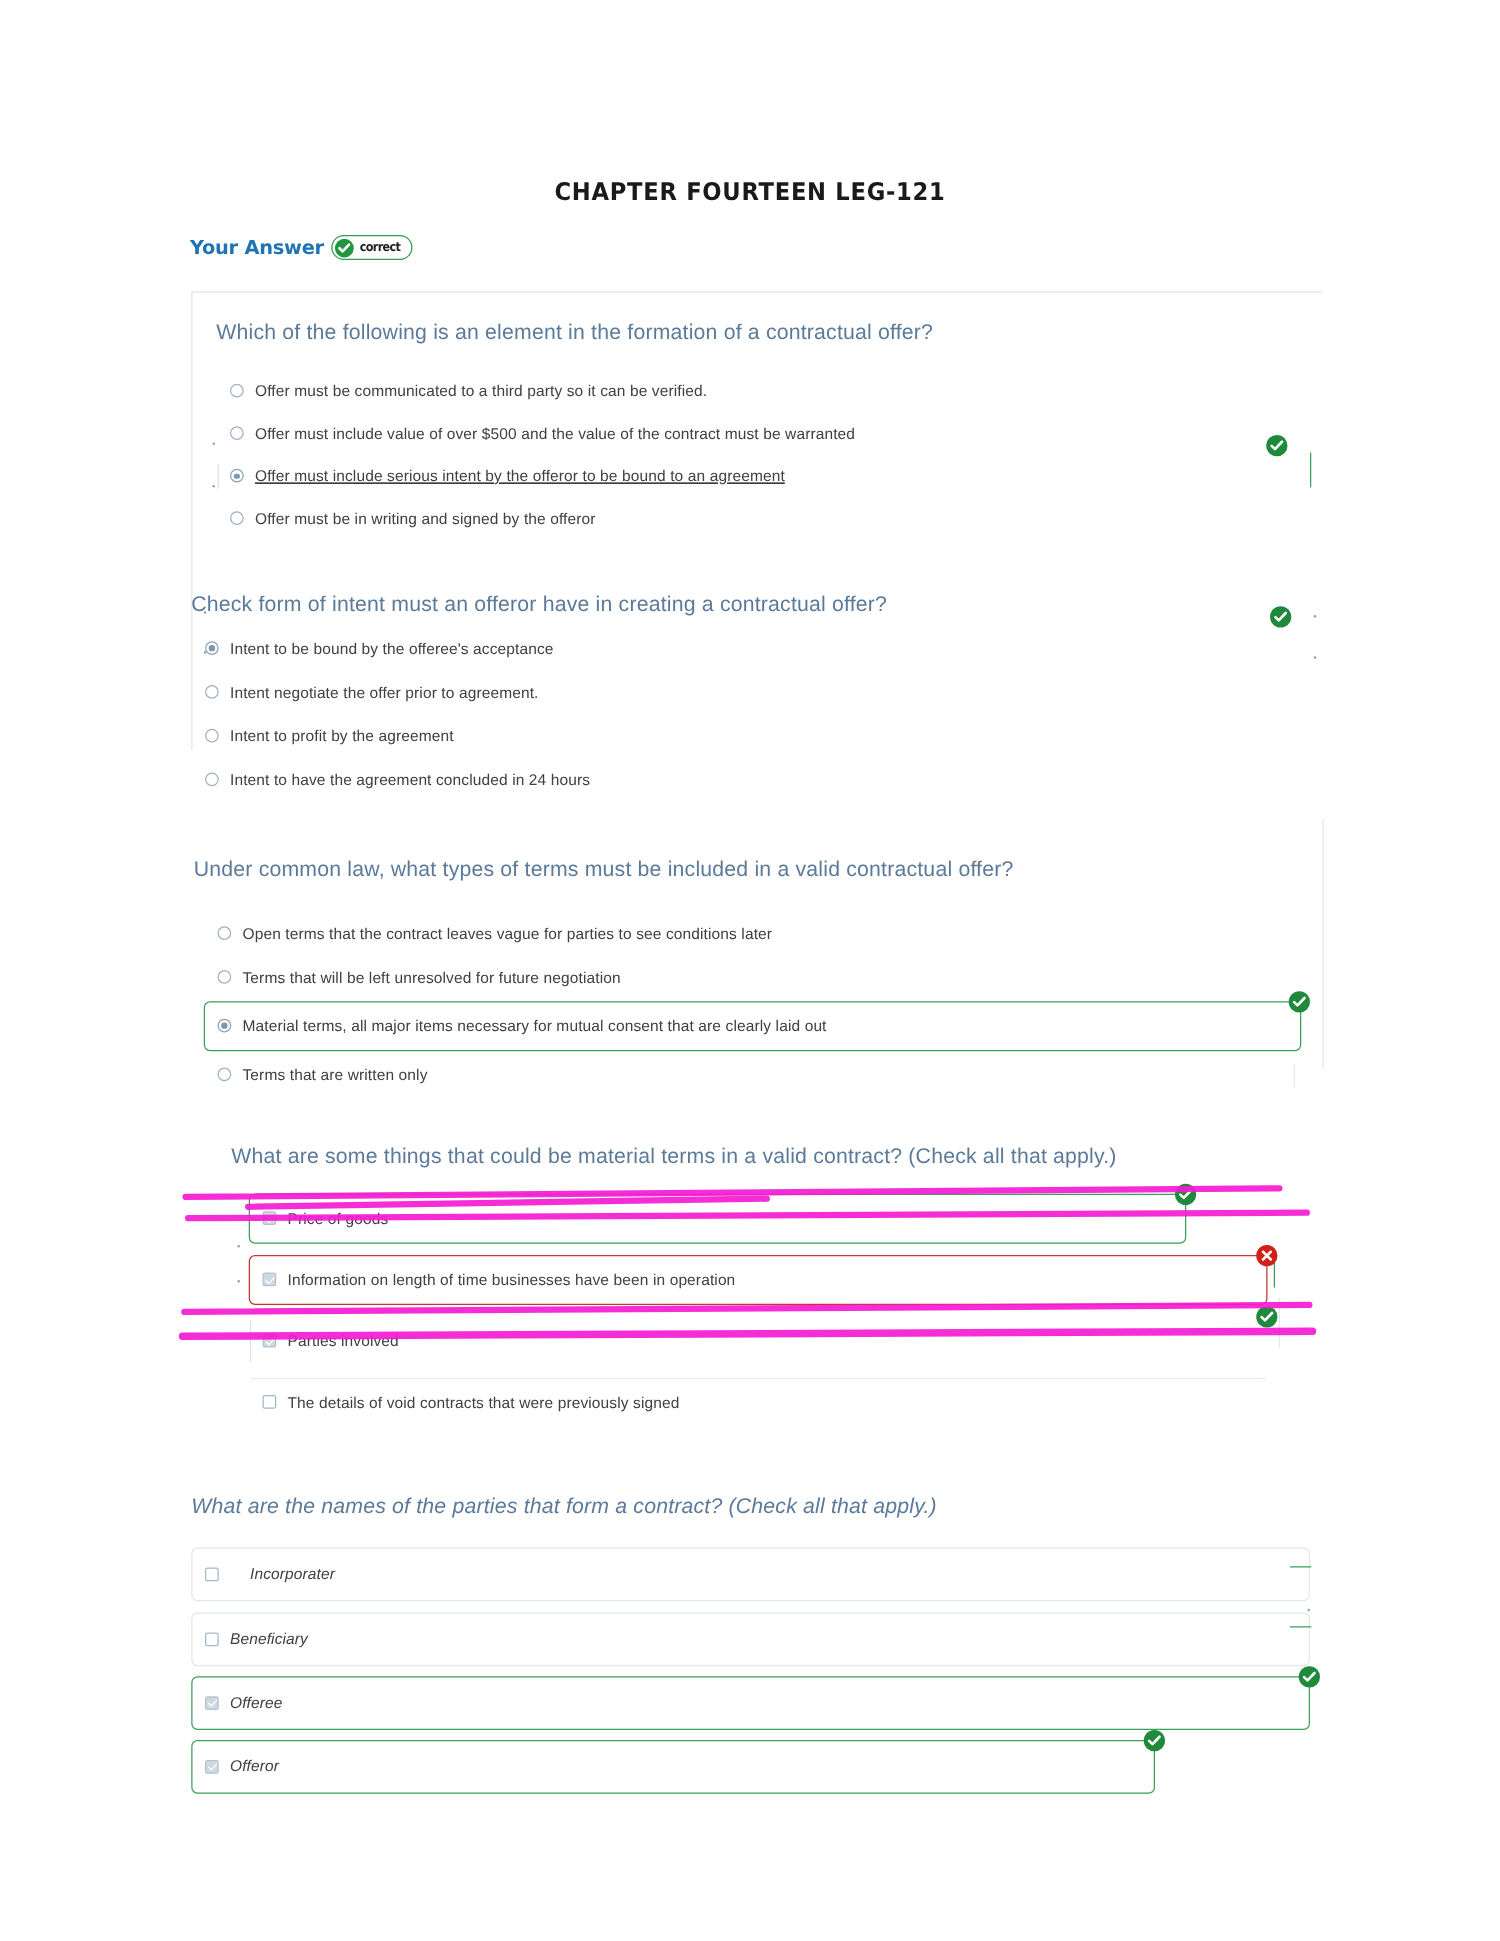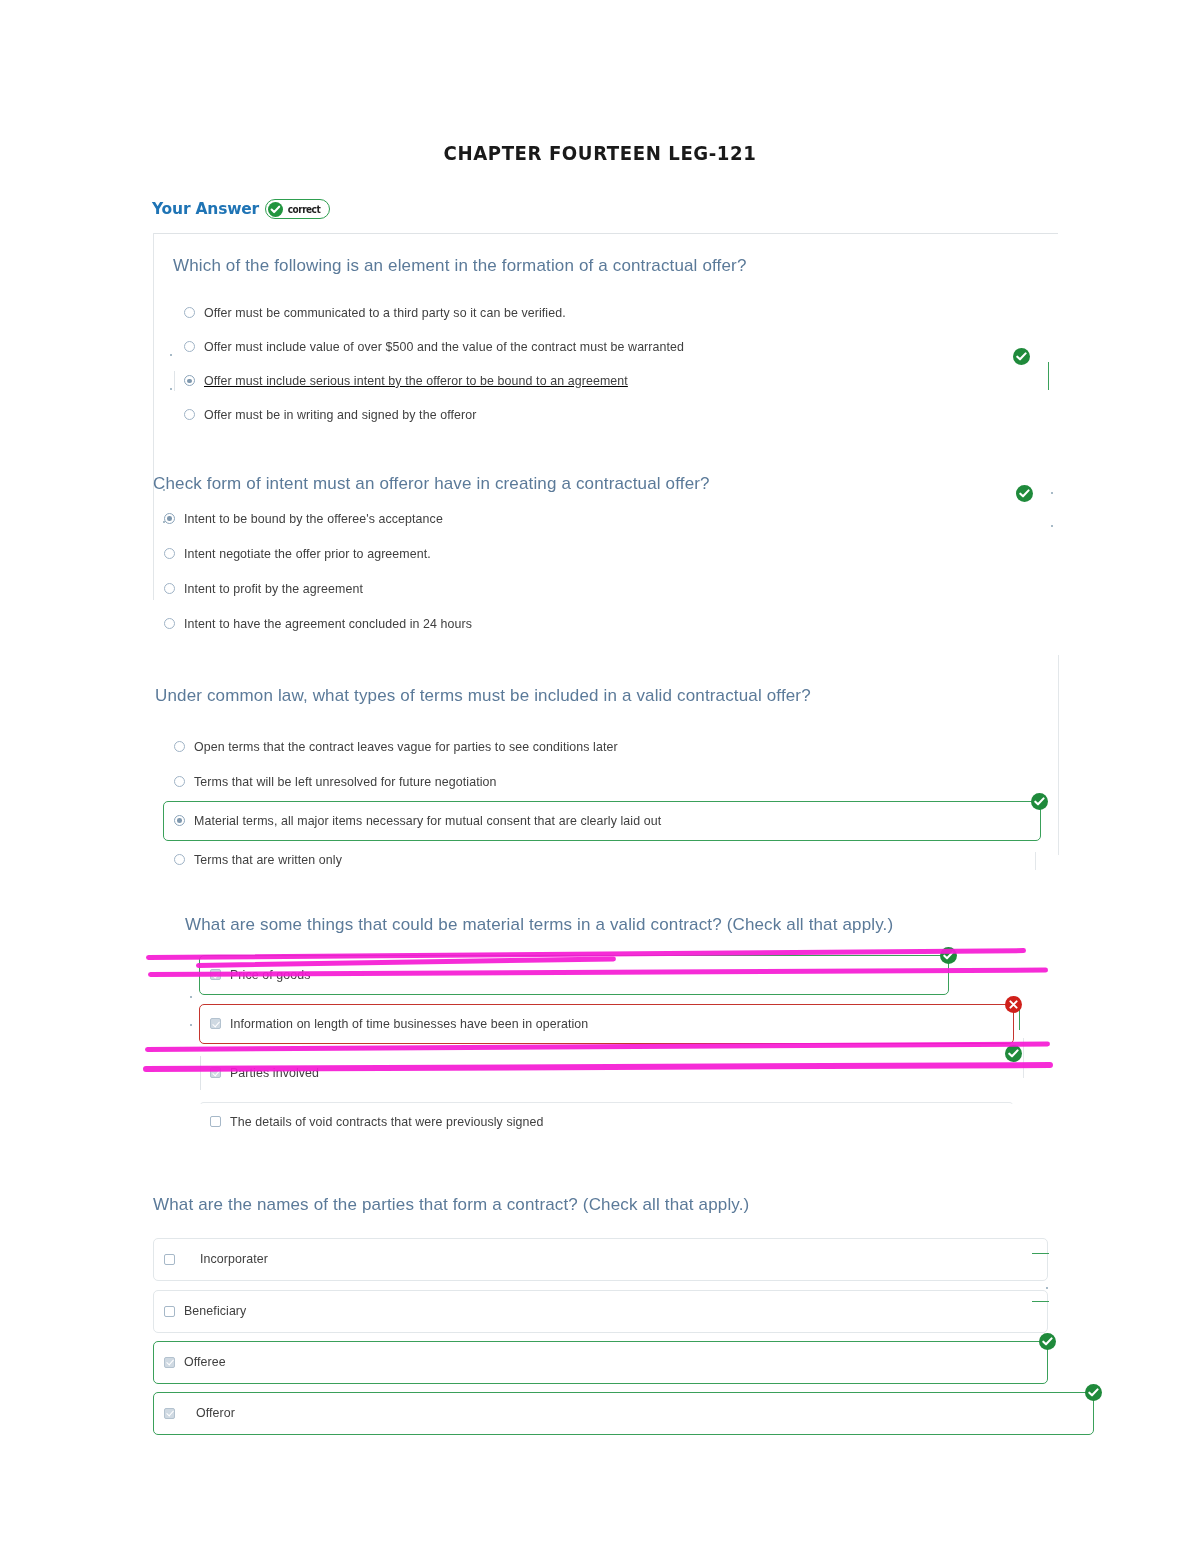--- a/index.html
+++ b/index.html
@@ -27,21 +27,21 @@
     font-size: 19.5px;
     font-weight: 600;
     letter-spacing: 0.6px;
     color: #1a1a1a;
     transform: scaleX(0.93);
   }
 
   
   .answer-head {
     position: absolute;
-    top: 199px;
+    top: 188px;
     left: 152px;
     display: flex;
     align-items: center;
     gap: 6px;
   }
   .answer-head-label {
     font-family: "DejaVu Sans", sans-serif;
     font-size: 15.5px;
     font-weight: 700;
     color: #1f74b5;
@@ -393,21 +393,21 @@
         </span>
       </div>
 
       <div class="opt-row" style="width:815px; min-height:40px; border-top:1px solid #e4e8eb;">
         <span class="ctrl check"></span>
         <span class="opt-label">The details of void contracts that were previously signed</span>
       </div>
     </div>
   </div>
 
-  <div class="qblock" style="padding:52px 0 0 0px;">
+  <div class="qblock" style="padding:52px 0 0 0px;font-style:italic;">
     <div class="qtext">What are the names of the parties that form a contract? (Check all that apply.)</div>
 
     <div class="options" style="margin-top:21px;">
 
       <div class="opt-row boxed-grey" style="margin-bottom:9px; width:895px; min-height:43px;gap:16px;">
         <span class="ctrl check"></span>
         <span class="opt-label">Incorporater</span>
       </div>
 
       <div class="opt-row boxed-grey" style="margin-bottom:8px; width:895px; min-height:43px;">
@@ -418,21 +418,21 @@
       <div class="opt-row boxed-green" style="margin-bottom:8px; width:895px; min-height:43px;">
         <span class="ctrl check sel"></span>
         <span class="opt-label">Offeree</span>
         <span class="badge ok" style="right:-9px; top:-9px;">
           <svg width="17" height="17" viewBox="0 0 17 17" aria-hidden="true">
             <path d="M4.3 8.7 L7.0 11.3 L12.6 5.4" fill="none" stroke="#fff" stroke-width="2.1" stroke-linecap="round" stroke-linejoin="round"></path>
           </svg>
         </span>
       </div>
 
-      <div class="opt-row boxed-green" style="width:941px; min-height:43px;gap:12px;">
+      <div class="opt-row boxed-green" style="width:771px; min-height:43px;">
         <span class="ctrl check sel"></span>
         <span class="opt-label">Offeror</span>
         <span class="badge ok" style="right:-9px; top:-9px;">
           <svg width="17" height="17" viewBox="0 0 17 17" aria-hidden="true">
             <path d="M4.3 8.7 L7.0 11.3 L12.6 5.4" fill="none" stroke="#fff" stroke-width="2.1" stroke-linecap="round" stroke-linejoin="round"></path>
           </svg>
         </span>
       </div>
     </div>
   </div>

